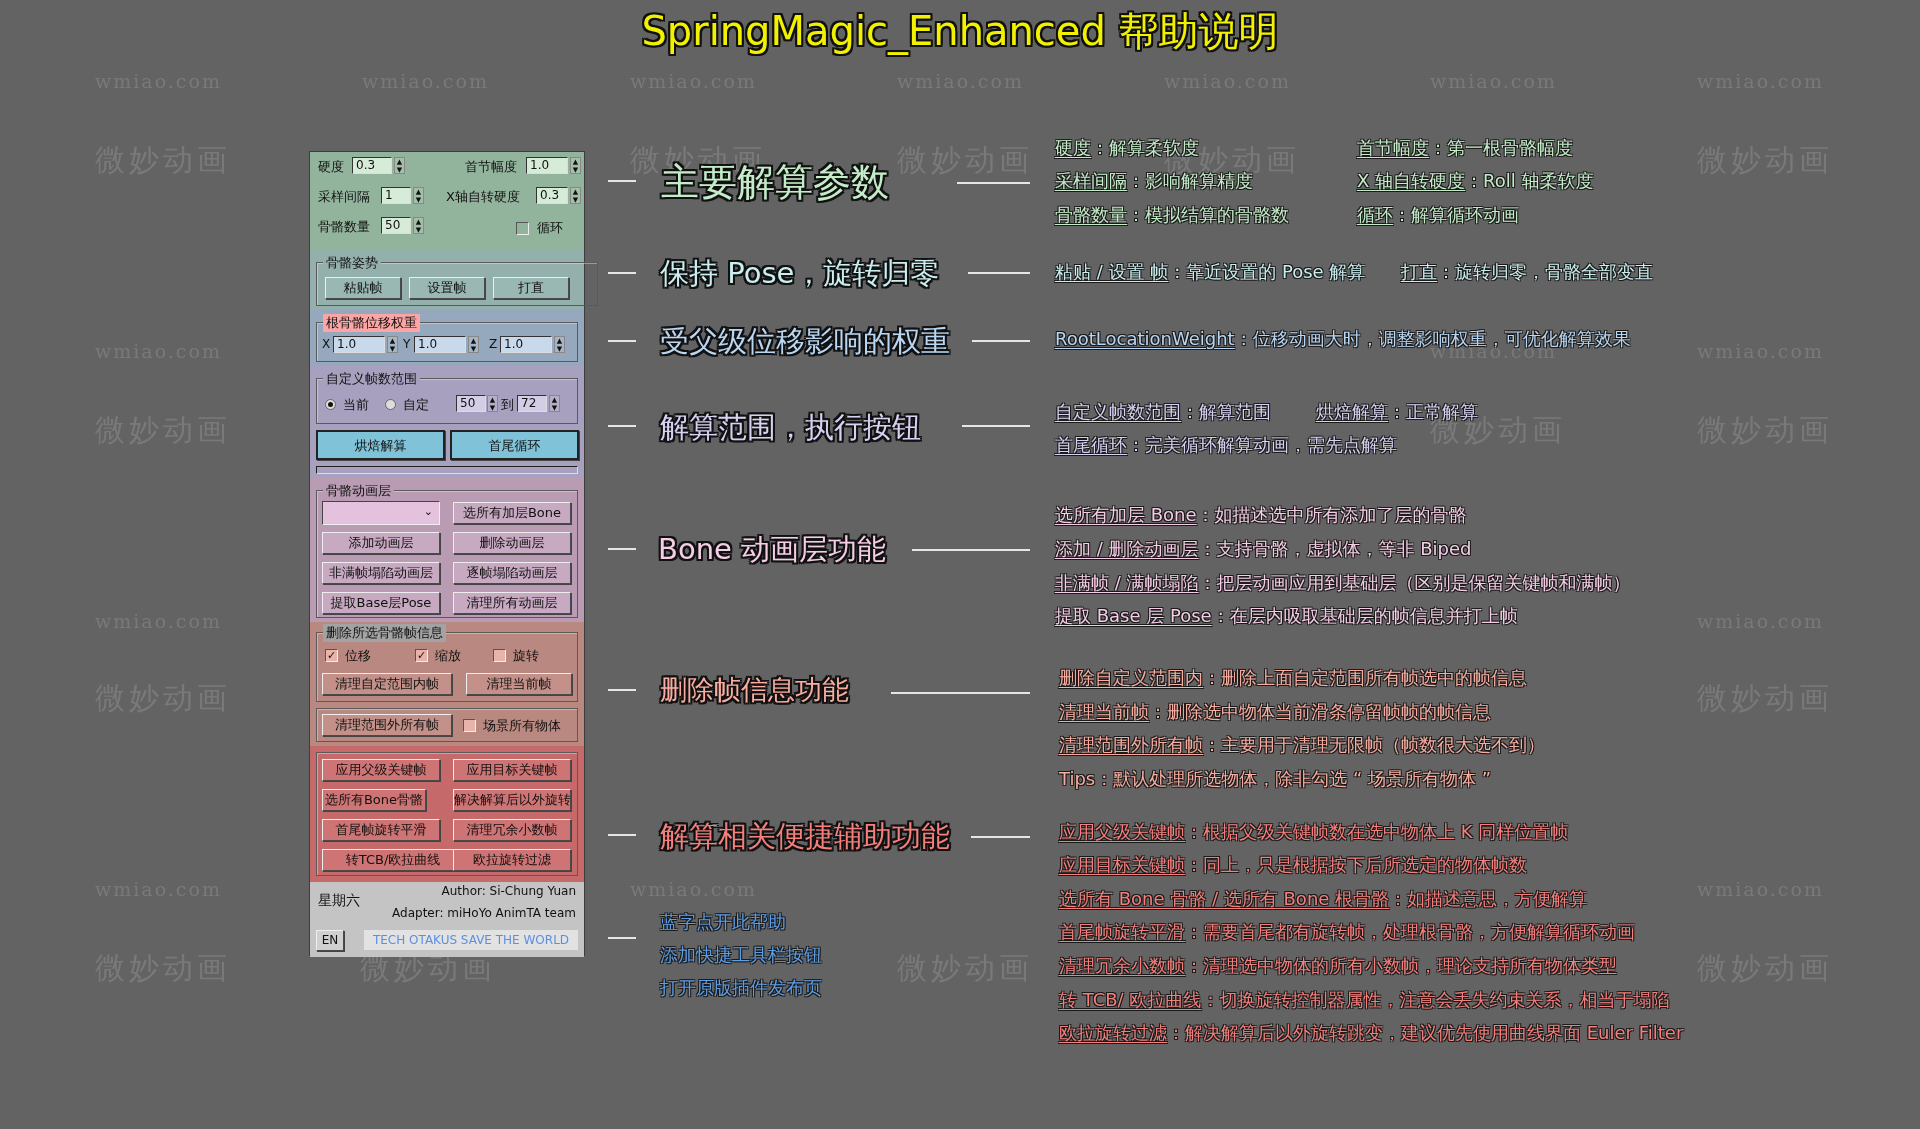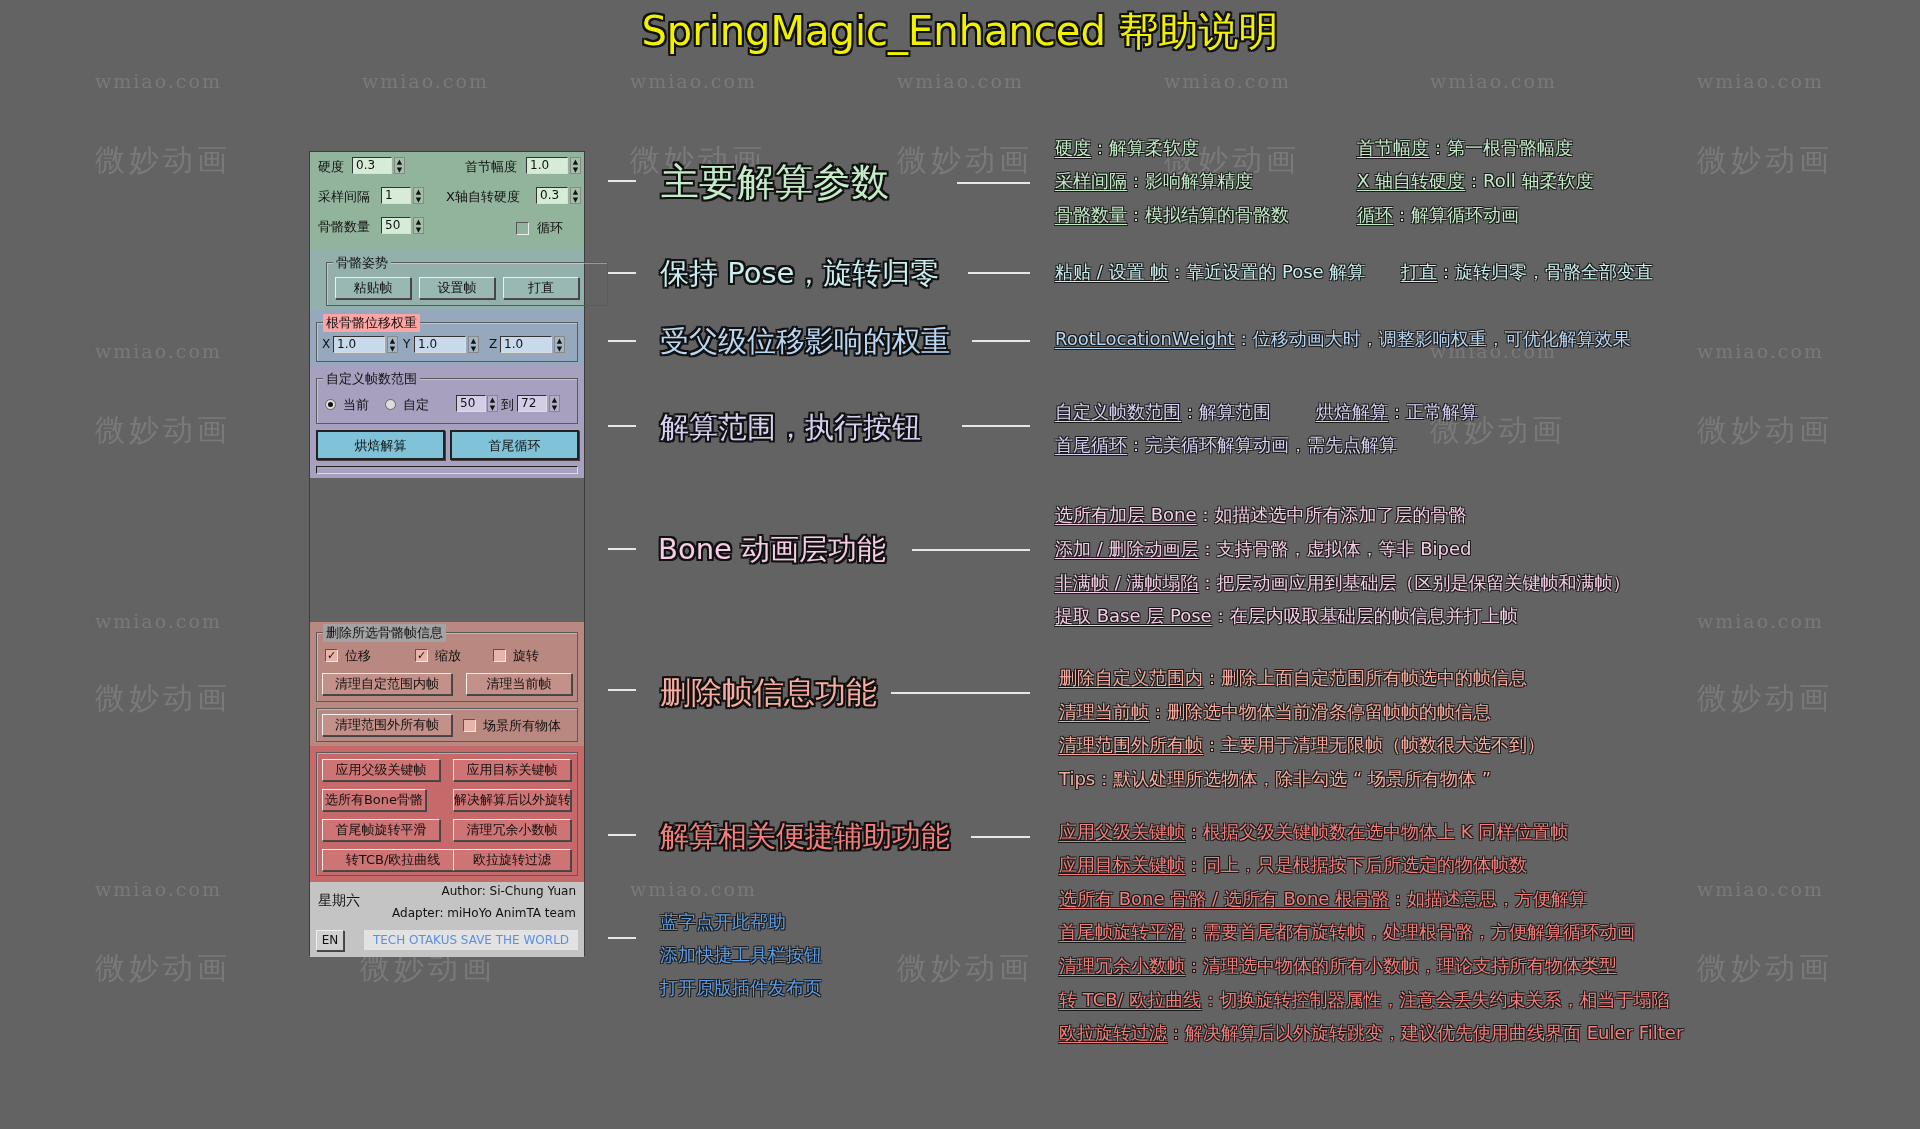--- a/index.html
+++ b/index.html
@@ -107,21 +107,21 @@
     <div class="arrows" style="left:260px;top:35px">▲<br>▼</div>
 
     <span class="lbl" style="left:8px;top:66px">骨骼数量</span>
     <div class="spin" style="left:71px;top:65px;width:30px">50</div>
     <div class="arrows" style="left:103px;top:65px">▲<br>▼</div>
     <div class="chk" style="left:206px;top:70px"></div>
     <span class="lbl" style="left:227px;top:67px">循环</span>
   </div>
 
   <div class="band b-teal">
-    <div class="grp" style="left:16px;top:12px;width:282px;height:44px">
+    <div class="grp" style="left:6px;top:12px;width:282px;height:44px">
       <span class="grp-title" style="background:#93b0ac">骨骼姿势</span>
       <div class="btn" style="left:8px;top:14px;width:76px;background:#9ab8b3">粘贴帧</div>
       <div class="btn" style="left:92px;top:14px;width:76px;background:#9ab8b3">设置帧</div>
       <div class="btn" style="left:176px;top:14px;width:76px;background:#9ab8b3">打直</div>
     </div>
   </div>
 
   <div class="band b-blue">
     <div class="grp" style="left:6px;top:12px;width:262px;height:40px">
       <span class="grp-title" style="background:#fca5a5">根骨骼位移权重</span>
@@ -148,20 +148,35 @@
       <div class="arrows" style="left:170px;top:16px">▲<br>▼</div>
       <span class="lbl" style="left:184px;top:17px">到</span>
       <div class="spin lav" style="left:200px;top:16px;width:30px">72</div>
       <div class="arrows" style="left:232px;top:16px">▲<br>▼</div>
     </div>
     <div class="btn" style="left:6px;top:64px;width:129px;height:30px;line-height:28px;background:#80c3d9;border:2px solid #222">烘焙解算</div>
     <div class="btn" style="left:140px;top:64px;width:129px;height:30px;line-height:28px;background:#80c3d9;border:2px solid #222">首尾循环</div>
     <div class="abs" style="left:6px;top:100px;width:262px;height:8px;border:1px solid #222;border-right-color:#ddd;border-bottom-color:#ddd;box-sizing:border-box"></div>
   </div>
 
+  <div class="band b-pink">
+    <div class="grp" style="left:6px;top:12px;width:262px;height:128px">
+      <span class="grp-title" style="background:#b99bb3">骨骼动画层</span>
+      <div class="abs" style="left:5px;top:10px;width:118px;height:24px;background:#e4c2de;border:1px solid #444;border-right-color:#eee;border-bottom-color:#eee;box-sizing:border-box">
+        <span class="abs" style="right:6px;top:3px;font-size:11px">⌄</span>
+      </div>
+      <div class="btn" style="left:136px;top:11px;width:118px;background:#c7a9c1">选所有加层Bone</div>
+      <div class="btn" style="left:5px;top:41px;width:118px;background:#c7a9c1">添加动画层</div>
+      <div class="btn" style="left:136px;top:41px;width:118px;background:#c7a9c1">删除动画层</div>
+      <div class="btn" style="left:5px;top:71px;width:118px;background:#c7a9c1">非满帧塌陷动画层</div>
+      <div class="btn" style="left:136px;top:71px;width:118px;background:#c7a9c1">逐帧塌陷动画层</div>
+      <div class="btn" style="left:5px;top:101px;width:118px;background:#c7a9c1">提取Base层Pose</div>
+      <div class="btn" style="left:136px;top:101px;width:118px;background:#c7a9c1">清理所有动画层</div>
+    </div>
+  </div>
 
   <div class="band b-salmon">
     <div class="grp" style="left:6px;top:10px;width:262px;height:70px">
       <span class="grp-title" style="background:#a3a3a3">删除所选骨骼帧信息</span>
       <div class="chk" style="left:8px;top:16px;background:#e8b3a9">✓</div>
       <span class="lbl" style="left:28px;top:14px">位移</span>
       <div class="chk" style="left:98px;top:16px;background:#e8b3a9">✓</div>
       <span class="lbl" style="left:118px;top:14px">缩放</span>
       <div class="chk" style="left:176px;top:16px;background:#e8b3a9"></div>
       <span class="lbl" style="left:196px;top:14px">旋转</span>
@@ -211,21 +226,21 @@
 
 <div class="dash" style="left:608px;top:425px;width:28px"></div>
 <div class="head c-lav" style="left:660px;top:408px;font-size:29px">解算范围，执行按钮</div>
 <div class="dash" style="left:962px;top:425px;width:68px"></div>
 
 <div class="dash" style="left:608px;top:548px;width:28px"></div>
 <div class="head c-pink" style="left:658px;top:530px;font-size:29px">Bone 动画层功能</div>
 <div class="dash" style="left:912px;top:549px;width:118px"></div>
 
 <div class="dash" style="left:608px;top:689px;width:28px"></div>
-<div class="head c-salmon" style="left:660px;top:672px;font-size:31px">删除帧信息功能</div>
+<div class="head c-salmon" style="left:660px;top:672px;font-size:27px">删除帧信息功能</div>
 <div class="dash" style="left:891px;top:692px;width:139px"></div>
 
 <div class="dash" style="left:608px;top:834px;width:28px"></div>
 <div class="head c-red" style="left:660px;top:817px;font-size:29px">解算相关便捷辅助功能</div>
 <div class="dash" style="left:971px;top:836px;width:59px"></div>
 
 <div class="dash" style="left:608px;top:937px;width:28px"></div>
 <div class="desc c-link" style="left:660px;top:910px">蓝字点开此帮助</div>
 <div class="desc c-link" style="left:660px;top:943px">添加快捷工具栏按钮</div>
 <div class="desc c-link" style="left:660px;top:976px">打开原版插件发布页</div>

